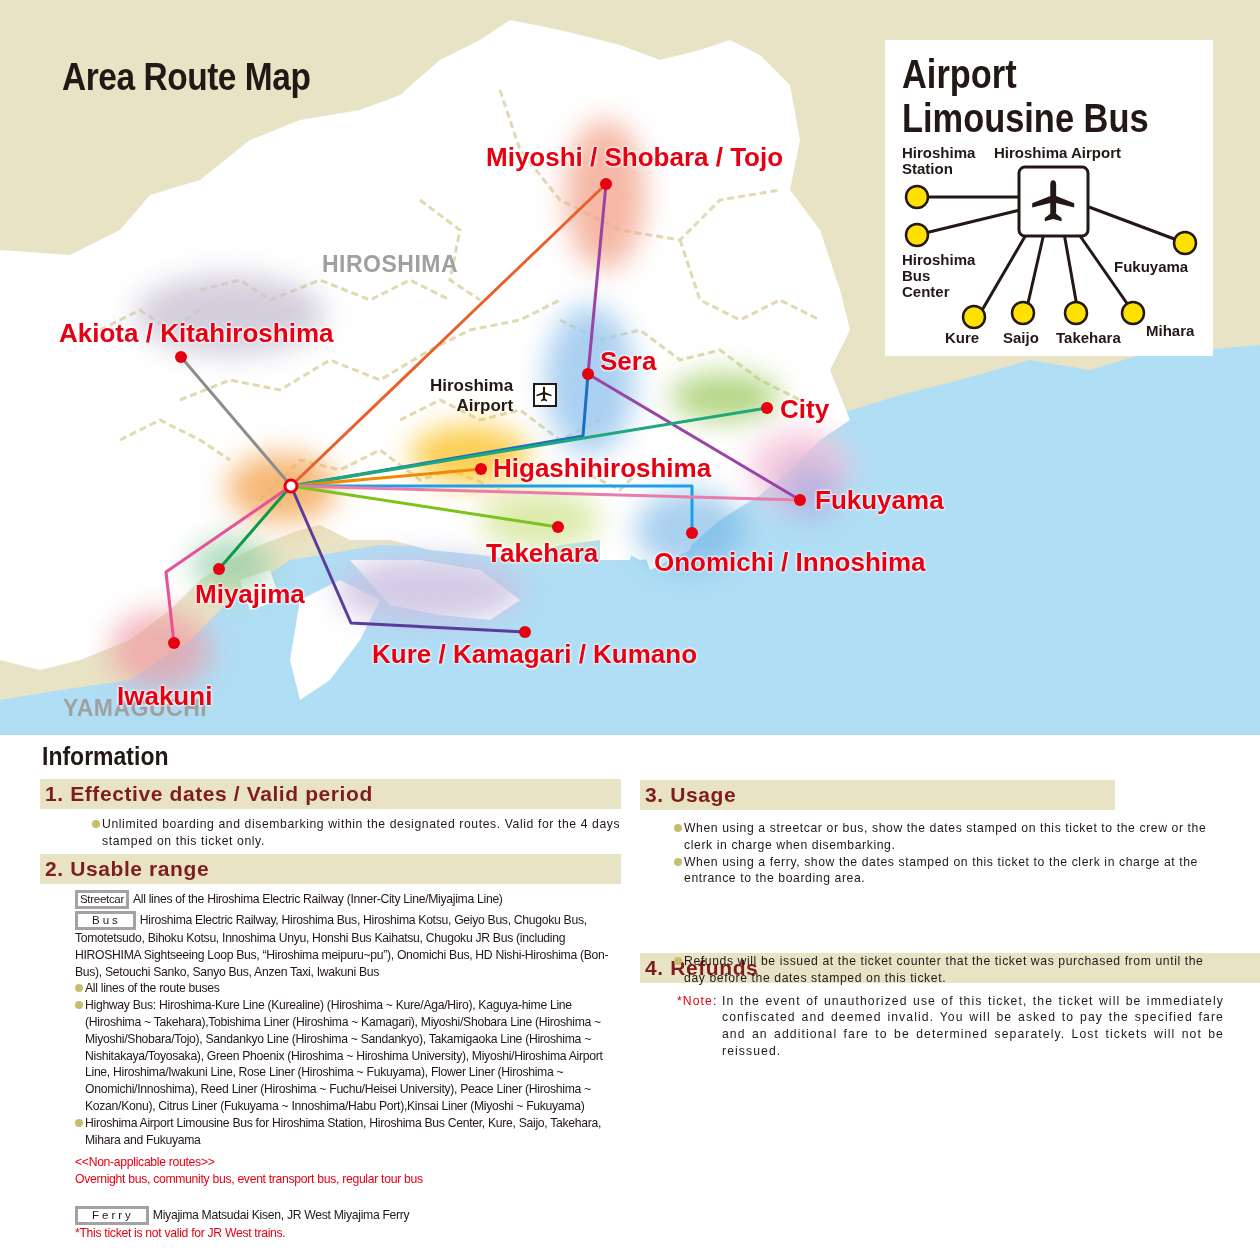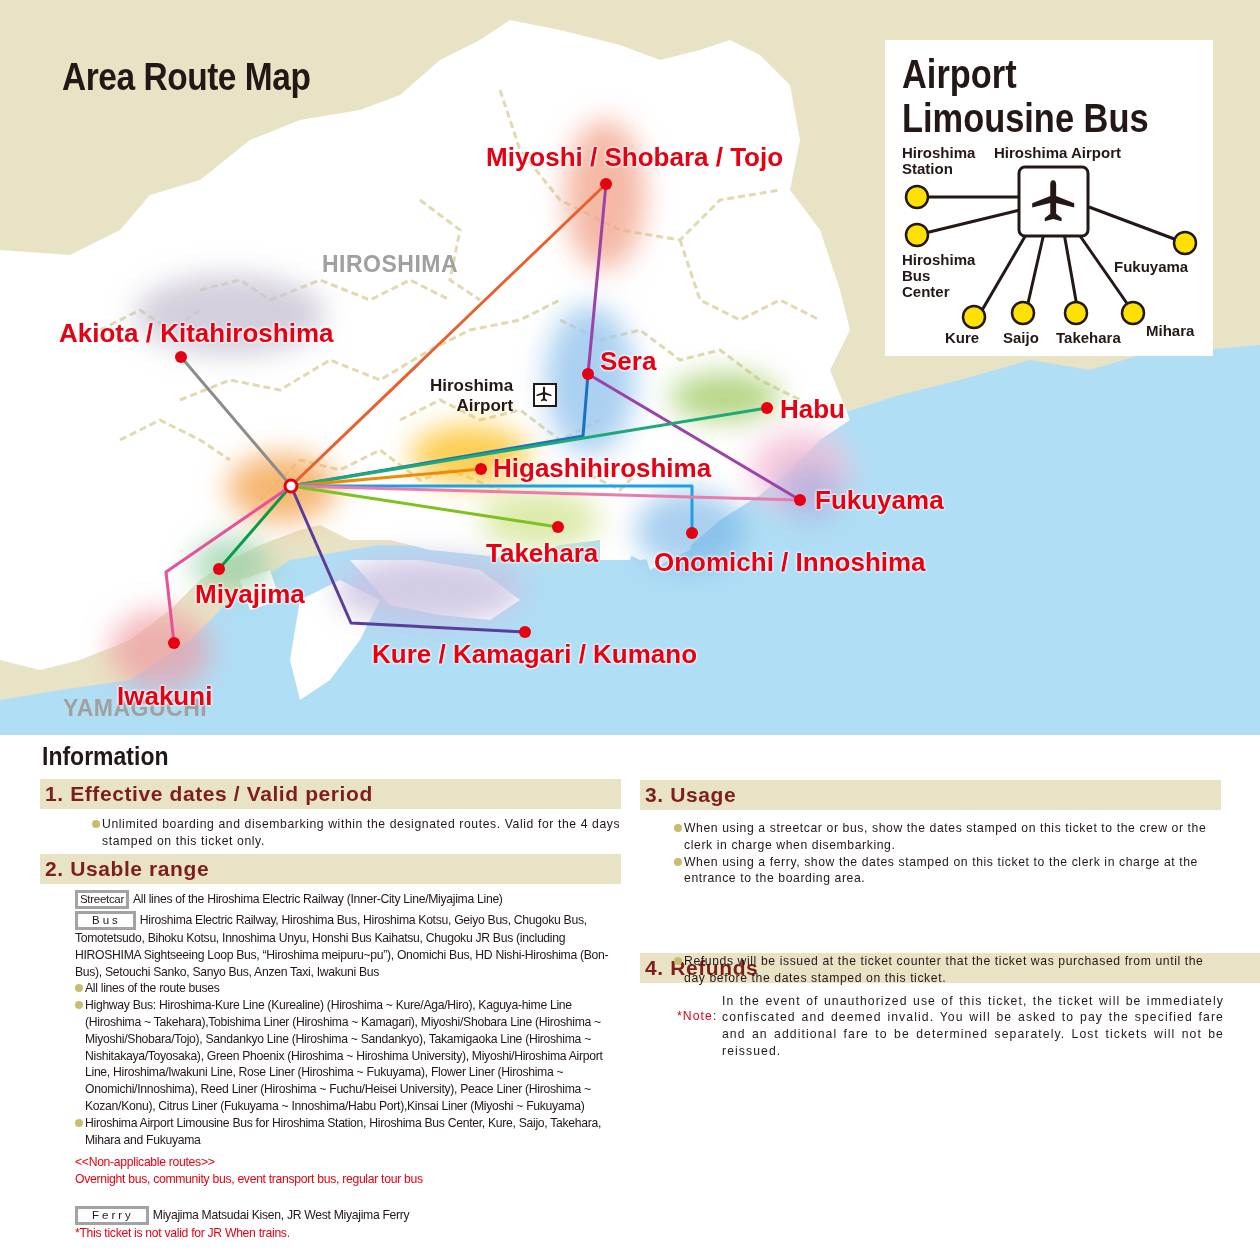--- a/index.html
+++ b/index.html
@@ -126,21 +126,21 @@
     <circle cx="291" cy="486" r="6" fill="#ffffff" stroke="#e60012" stroke-width="3"></circle>
   </svg>
 
   <div class="map-title">Area Route Map</div>
   <div class="pref" style="left:322px;top:251px;">HIROSHIMA</div>
   <div class="pref" style="left:63px;top:695px;">YAMAGUCHI</div>
 
   <div class="place" style="left:486px;top:142px;">Miyoshi / Shobara / Tojo</div>
   <div class="place" style="left:59px;top:318px;">Akiota / Kitahiroshima</div>
   <div class="place" style="left:600px;top:346px;">Sera</div>
-  <div class="place" style="left:780px;top:394px;">Habu</div>
+  <div class="place" style="left:780px;top:394px;">City</div>
   <div class="place" style="left:493px;top:453px;">Higashihiroshima</div>
   <div class="place" style="left:815px;top:485px;">Fukuyama</div>
   <div class="place" style="left:486px;top:538px;">Takehara</div>
   <div class="place" style="left:654px;top:547px;">Onomichi / Innoshima</div>
   <div class="place" style="left:195px;top:579px;">Miyajima</div>
   <div class="place" style="left:117px;top:653px;margin-top:28px;">Iwakuni</div>
   <div class="place" style="left:372px;top:639px;">Kure / Kamagari / Kumano</div>
 
   <div class="airport-label">
     <div>Hiroshima</div>
@@ -209,29 +209,29 @@
 <div class="sec-head" style="left:40px;top:854px;width:581px;">2. Usable range</div>
 <div class="col condensed" style="left:75px;top:890px;width:545px;">
   <div><span class="tag">Streetcar</span><span>All lines of the Hiroshima Electric Railway (Inner-City Line/Miyajima Line)</span></div>
   <div style="margin-top:2px;"><span class="tag wide">Bus</span><span>Hiroshima Electric Railway, Hiroshima Bus, Hiroshima Kotsu, Geiyo Bus, Chugoku Bus, Tomotetsudo, Bihoku Kotsu, Innoshima Unyu, Honshi Bus Kaihatsu, Chugoku JR Bus (including HIROSHIMA Sightseeing Loop Bus, “Hiroshima meipuru~pu”), Onomichi Bus, HD Nishi-Hiroshima (Bon-Bus), Setouchi Sanko, Sanyo Bus, Anzen Taxi, Iwakuni Bus</span></div>
   <span class="bul">All lines of the route buses</span>
   <span class="bul">Highway Bus: Hiroshima-Kure Line (Kurealine) (Hiroshima ~ Kure/Aga/Hiro), Kaguya-hime Line (Hiroshima ~ Takehara),Tobishima Liner (Hiroshima ~ Kamagari), Miyoshi/Shobara Line (Hiroshima ~ Miyoshi/Shobara/Tojo), Sandankyo Line (Hiroshima ~ Sandankyo), Takamigaoka Line (Hiroshima ~ Nishitakaya/Toyosaka), Green Phoenix (Hiroshima ~ Hiroshima University), Miyoshi/Hiroshima Airport Line, Hiroshima/Iwakuni Line, Rose Liner (Hiroshima ~ Fukuyama), Flower Liner (Hiroshima ~ Onomichi/Innoshima), Reed Liner (Hiroshima ~ Fuchu/Heisei University), Peace Liner (Hiroshima ~ Kozan/Konu), Citrus Liner (Fukuyama ~ Innoshima/Habu Port),Kinsai Liner (Miyoshi ~ Fukuyama)</span>
   <span class="bul">Hiroshima Airport Limousine Bus for Hiroshima Station, Hiroshima Bus Center, Kure, Saijo, Takehara, Mihara and Fukuyama</span>
   <div class="red" style="margin-top:6px;">&lt;&lt;Non-applicable routes&gt;&gt;</div>
   <div class="red">Overnight bus, community bus, event transport bus, regular tour bus</div>
   <div style="margin-top:18px;"><span class="tag wide">Ferry</span><span>Miyajima Matsudai Kisen, JR West Miyajima Ferry</span></div>
-  <div class="red">*This ticket is not valid for JR When trains.</div>
-</div>
-
-<div class="sec-head" style="left:640px;top:780px;width:581px;">3. Usage</div>
+  <div class="red">*This ticket is not valid for JR West trains.</div>
+</div>
+
+<div class="sec-head" style="left:640px;top:780px;width:475px;">3. Usage</div>
 <div class="col spaced" style="left:674px;top:820px;width:550px;">
   <span class="bul">When using a streetcar or bus, show the dates stamped on this ticket to the crew or the clerk in charge when disembarking.</span>
   <span class="bul">When using a ferry, show the dates stamped on this ticket to the clerk in charge at the entrance to the boarding area.</span>
 </div>
 
 <div class="sec-head" style="left:640px;top:928px;width:687px;margin-top:25px;">4. Refunds</div>
 <div class="col spaced" style="left:674px;top:953px;width:550px;">
   <span class="bul">Refunds will be issued at the ticket counter that the ticket was purchased from until the day before the dates stamped on this ticket.</span>
   <div class="note-row" style="margin-top:6px;letter-spacing:1.1px;">
-    <span class="lab" style="padding-left:3px;margin-top:15px;"><span class="red">*Note</span>:&nbsp;</span>
+    <span class="lab" style="padding-left:3px;"><span class="red">*Note</span>:&nbsp;</span>
     <span style="text-align:justify;">In the event of unauthorized use of this ticket, the ticket will be immediately confiscated and deemed invalid. You will be asked to pay the specified fare and an additional fare to be determined separately. Lost tickets will not be reissued.</span>
   </div>
 </div>
 
 </body></html>

